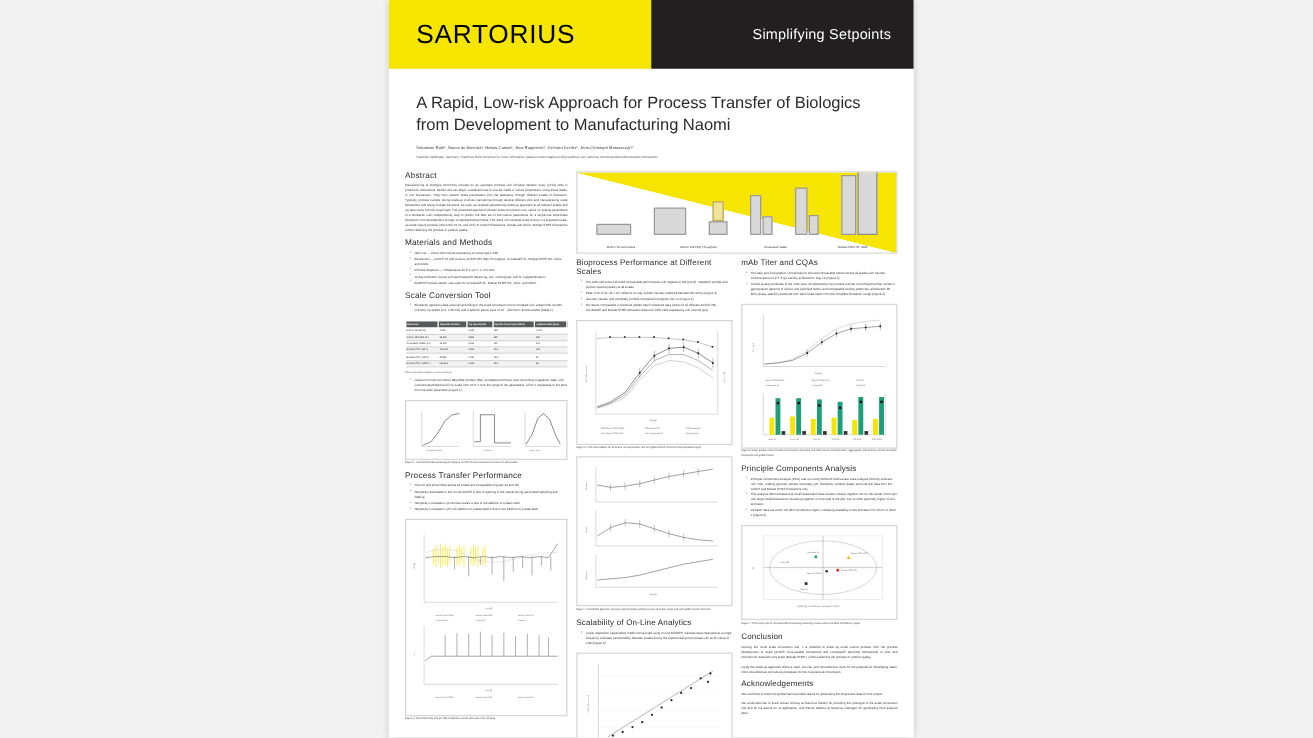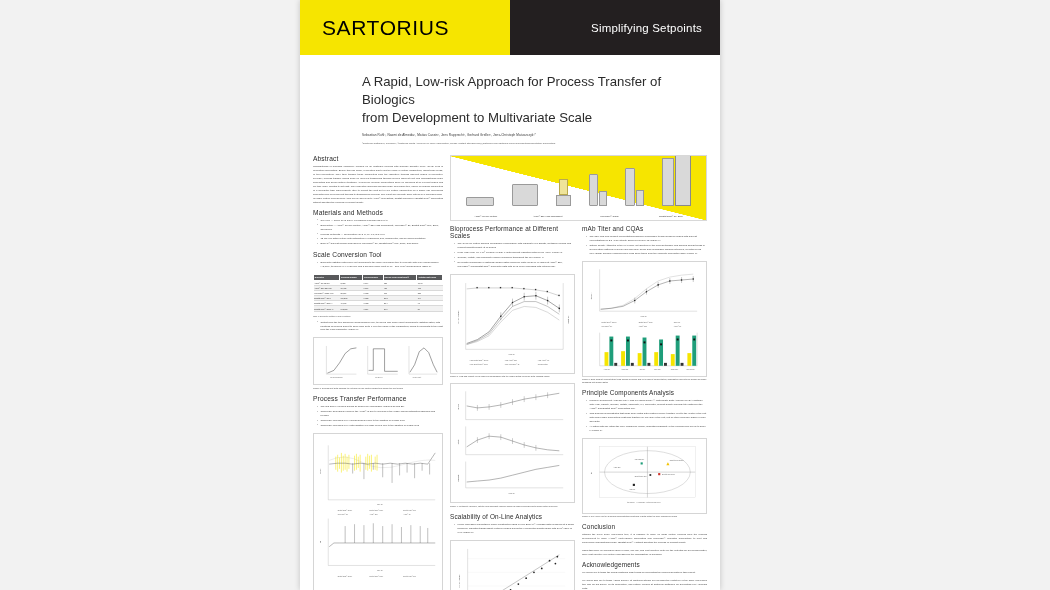--- a/index.html
+++ b/index.html
@@ -5,39 +5,39 @@
   html,body{margin:0;padding:0;}
   body{
     width:1050px;height:590px;overflow:hidden;
     background:#f2f2f2;
     font-family:"Liberation Sans", sans-serif;
   }
   .stage{position:relative;width:1050px;height:590px;}
 
   
   .poster{
-    position:absolute;left:300px;top:0;width:420px;height:590px;
+    position:absolute;left:311px;top:0;width:420px;height:590px;
     background:#ffffff;
     box-shadow:0 0 6px rgba(0,0,0,.20);
     overflow:hidden;
   }
 
   
   .hdr{display:flex;height:55px;width:100%;}
   .hdr-yellow{width:210px;background:#f6e500;display:flex;align-items:center;}
   .hdr-dark{flex:1;background:#231f20;display:flex;align-items:center;justify-content:flex-end;}
   .logo{
     font-family:"Liberation Sans", sans-serif;
     font-size:21px;letter-spacing:.6px;font-weight:400;color:#000;
     margin-left:22px;
   }
   .tagline{color:#fff;font-size:11.5px;margin-right:18px;letter-spacing:.2px;}
 
   
-  .titleblock{padding:18px 22px 0 22px;margin-left:40px;}
+  .titleblock{padding:18px 22px 0 22px;}
   .ptitle{font-size:13.2px;line-height:1.35;color:#2b2b2b;font-weight:400;}
   .authors{font-size:3.1px;color:#333;margin-top:7px;line-height:1.5;letter-spacing:.1px;}
   .affil{font-size:2.5px;color:#555;margin-top:4px;line-height:1.6;}
 
   
   .body3{display:flex;gap:7px;padding:9px 13px 0 13px;box-sizing:border-box;}
   .col{display:flex;flex-direction:column;}
   .col1{width:130px;}
   .col2{width:125px;}
   .col3{width:125px;}
@@ -100,21 +100,21 @@
         <div class="logo">SARTORIUS</div>
       </div>
       <div class="hdr-dark">
         <div class="tagline">Simplifying Setpoints</div>
       </div>
     </div>
 
     <div class="titleblock">
       <div class="ptitle">
         <div>A Rapid, Low-risk Approach for Process Transfer of Biologics</div>
-        <div>from Development to Multivariate Scale</div>
+        <div>from Development to Manufacturing Naomi</div>
       </div>
       <div class="authors">Sebastian Ruhl¹, Naomi de Almeida¹, Matias Cassin¹, Jens Rupprecht¹, Gerhard Greller¹, Jens-Christoph Matuszczyk¹*</div>
       <div class="affil">¹Sartorius Göttingen, Germany; ²Sartorius North America
 For more information, please contact stephan.hild@sartorius.com
 sartorius.com/en/products/fermentation-bioreactors</div>
     </div>
 
     <div class="body3">
 
       <div class="col col1">

